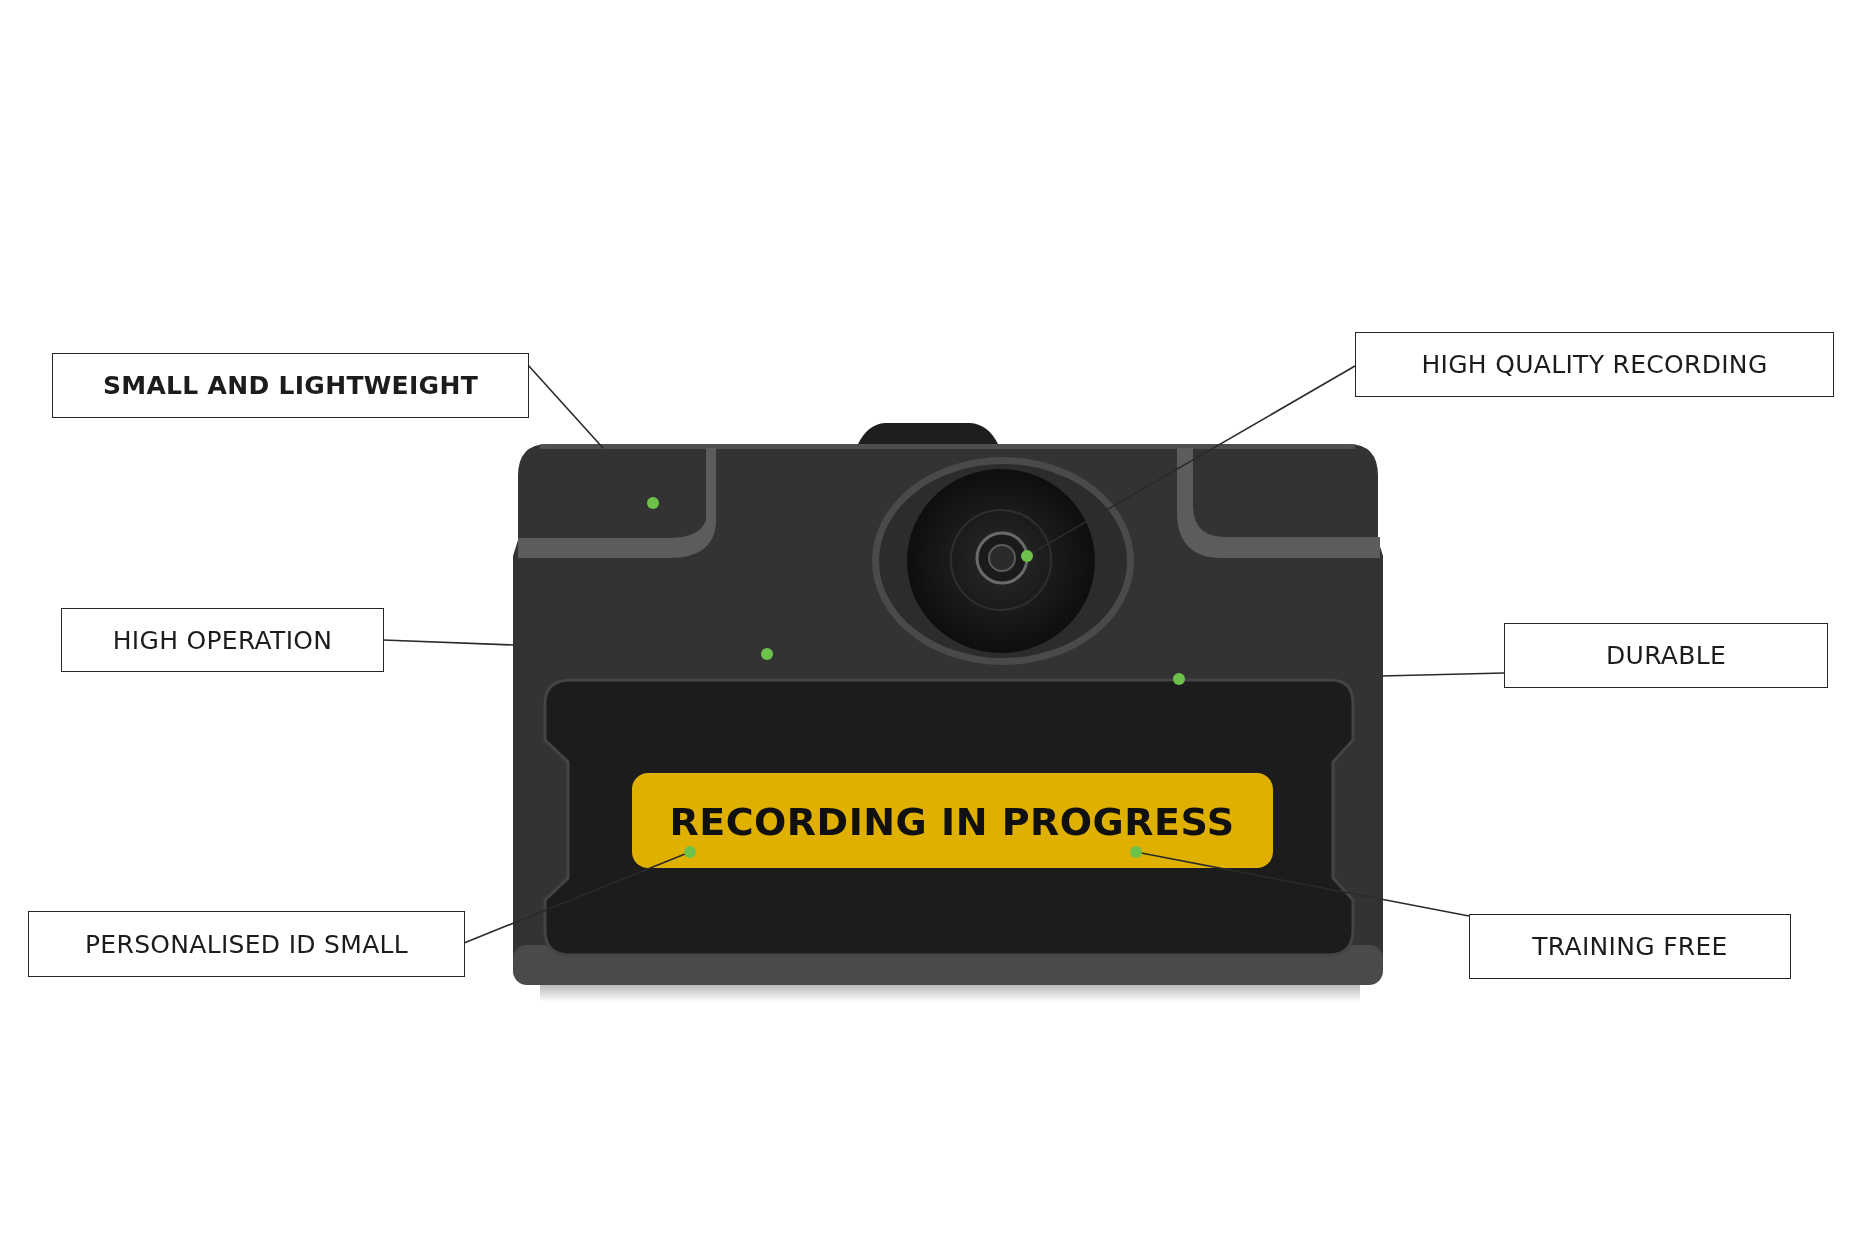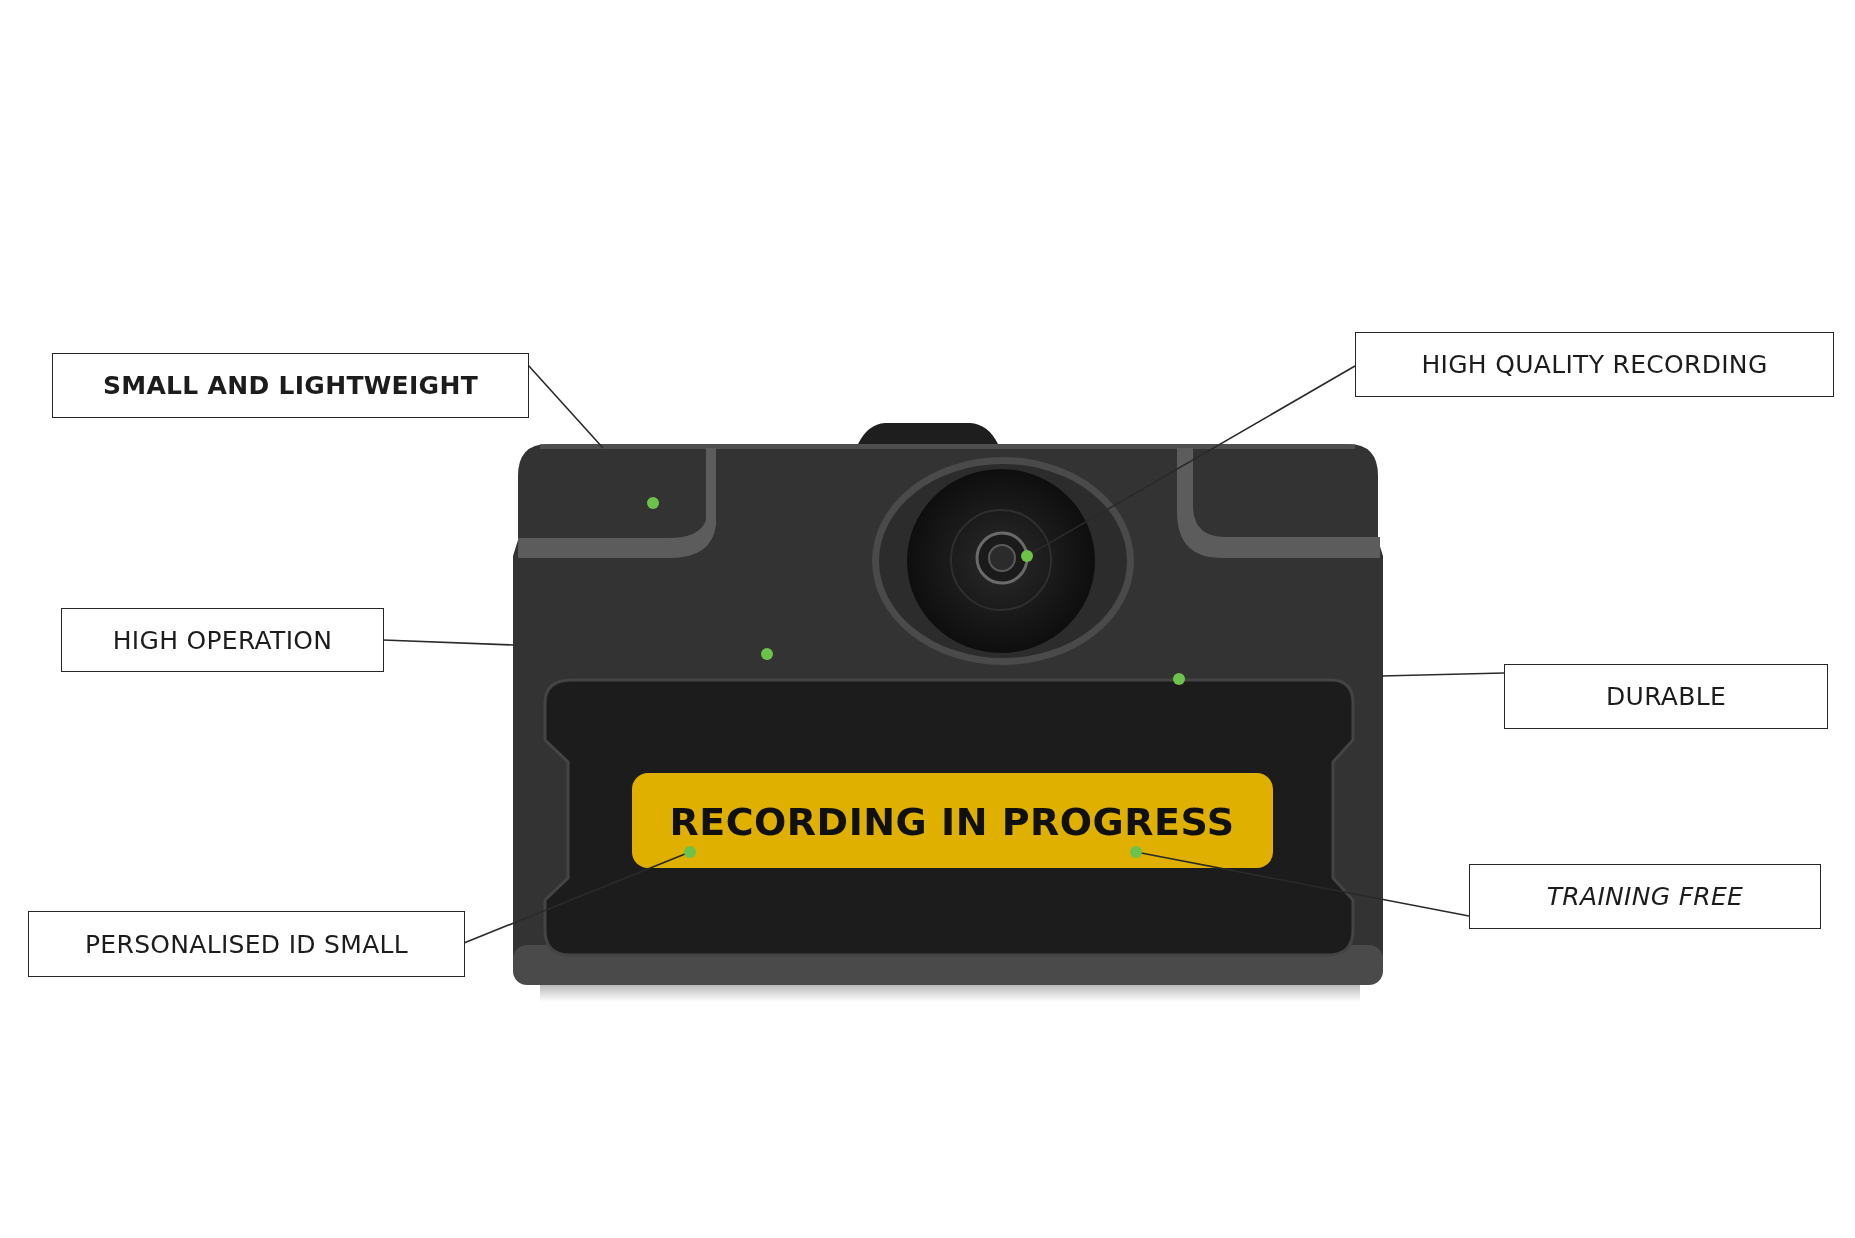--- a/index.html
+++ b/index.html
@@ -78,22 +78,22 @@
 
   <div class="callout" style="left:52px; top:353px; width:477px; height:65px;font-weight:bold;">
     <span>SMALL AND LIGHTWEIGHT</span>
   </div>
   <div class="callout" style="left:1355px; top:332px; width:479px; height:65px;">
     <span>HIGH QUALITY RECORDING</span>
   </div>
   <div class="callout" style="left:61px; top:608px; width:323px; height:64px;">
     <span>HIGH OPERATION</span>
   </div>
-  <div class="callout" style="left:1504px; top:664px; width:324px; height:65px;">
+  <div class="callout" style="left:1504px; top:623px; width:324px; height:65px;">
     <span>DURABLE</span>
   </div>
   <div class="callout" style="left:28px; top:911px; width:437px; height:66px;">
     <span>PERSONALISED ID SMALL</span>
   </div>
-  <div class="callout" style="left:1469px; top:864px; width:352px; height:65px;font-style:italic;">
+  <div class="callout" style="left:1469px; top:914px; width:322px; height:65px;">
     <span>TRAINING FREE</span>
   </div>
 </div>
 
 </body></html>

